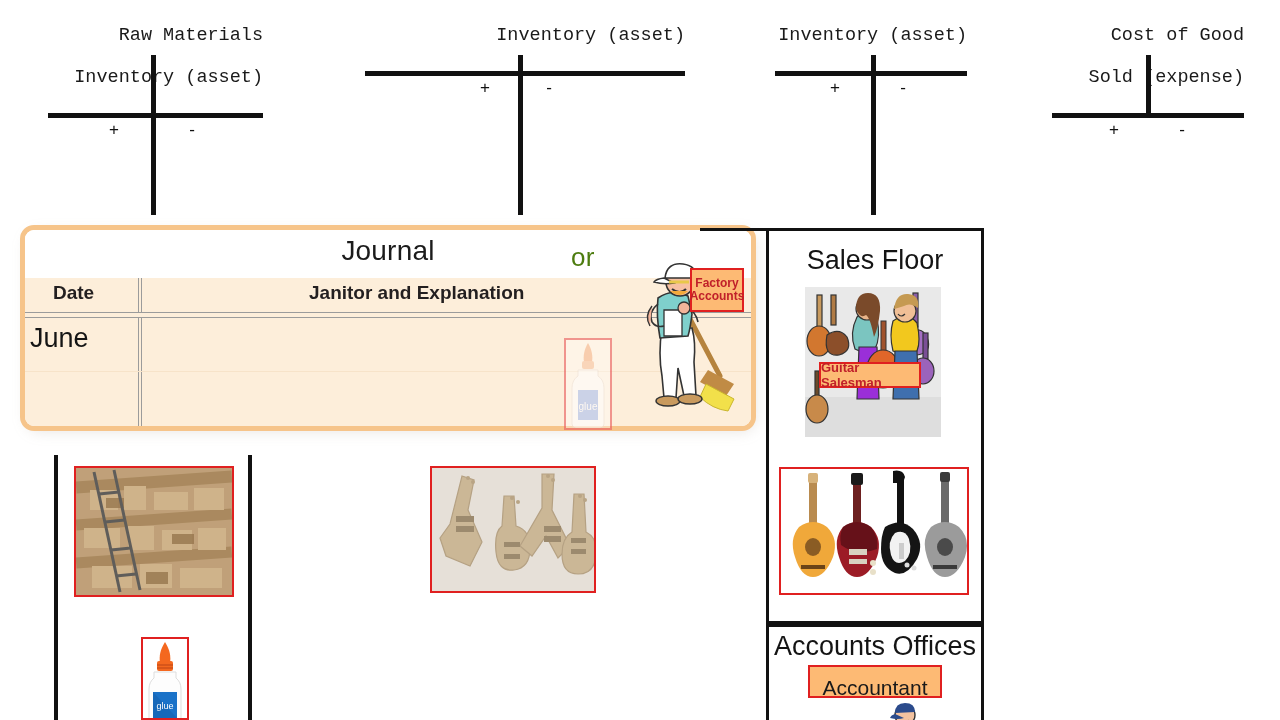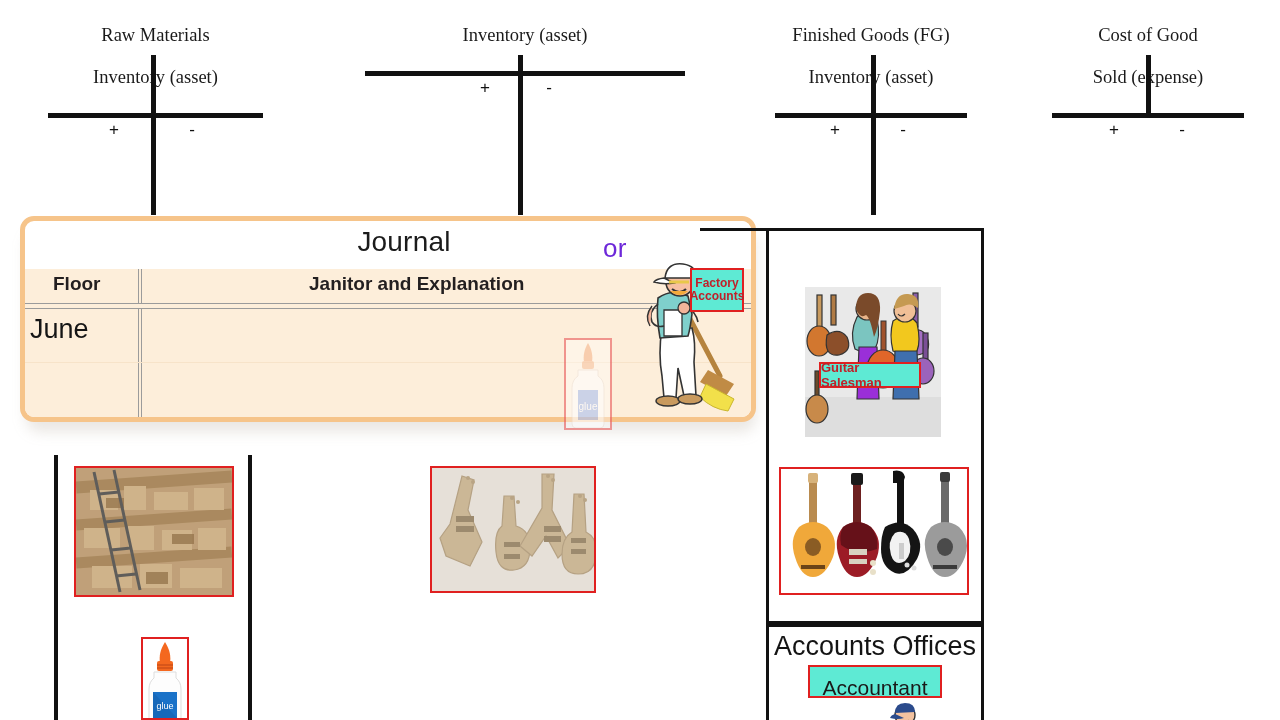--- a/index.html
+++ b/index.html
@@ -7,22 +7,22 @@
     width:1280px;height:720px;overflow:hidden;position:relative;
     background:#ffffff;
     font-family:"Liberation Sans", sans-serif;
     color:#111;
   }
   .stage{position:absolute;left:0;top:0;width:1280px;height:720px;}
 
   
   .taccount{position:absolute;}
   .ta-title{
-    text-align:center;font-size:18.5px;line-height:21px;color:#1a1a1a;
-    font-family:Liberation Serif, serif;white-space:pre-line;
+    text-align:right;font-size:18.5px;line-height:21px;color:#1a1a1a;
+    font-family:Liberation Mono, monospace;white-space:pre-line;
   }
   .ta-bar{background:#111;width:100%;}
   .ta-signs{position:relative;height:26px;}
   .ta-plus,.ta-minus{
     position:absolute;top:0;font-size:17px;line-height:24px;color:#111;text-align:center;
   }
   .ta-stem{position:absolute;background:#111;}
 
   
   .vline{position:absolute;background:#111;}
@@ -38,21 +38,21 @@
     background:#ffffff;box-sizing:border-box;overflow:hidden;
   }
   .journal-titlebar{
     position:relative;height:48px;background:#ffffff;
   }
   .journal-title{
     position:absolute;left:0;right:0;top:5px;text-align:center;
     font-size:28px;color:#1b1b1b;letter-spacing:.2px;
   }
   .journal-ghost{
-    position:absolute;top:12px;font-size:26px;color:#6d28d9;
+    position:absolute;top:12px;font-size:26px;color:#4d7c0f;
     letter-spacing:.2px;pointer-events:none;
   }
   .journal-table{
     position:absolute;left:0;right:0;top:48px;bottom:0;
     background:#fdeeda;
   }
   .jt-head{
     position:relative;height:34px;
   }
   .jt-head .hcell{
@@ -72,21 +72,21 @@
 
   
   .redbox{position:absolute;border:2px solid #e02020;background:#fff;box-sizing:border-box;overflow:hidden;}
 
   
   .panel{position:absolute;border:3px solid #111;background:#fff;box-sizing:border-box;}
   .panel-title{
     text-align:center;font-size:27px;color:#141414;
   }
   .tag{
-    position:absolute;border:2px solid #e02020;background:#5eead4;box-sizing:border-box;
+    position:absolute;border:2px solid #e02020;background:#fdba74;box-sizing:border-box;
     display:flex;align-items:center;justify-content:center;
     color:#1a1a1a;
   }
   .tag-red{color:#c0202a;font-weight:bold;}
 
   
   .art{position:absolute;}
   .lbl-stack{display:flex;flex-direction:column;line-height:1.05;align-items:center;}
 </style>
 </head>
@@ -114,21 +114,20 @@
     <div class="ta-bar" style="height:5px;margin-top:4px;"></div>
     <div class="ta-signs">
       <div class="ta-plus" style="left:106px;width:28px;">+</div>
       <div class="ta-minus" style="left:170px;width:28px;">-</div>
     </div>
   </div>
   <div class="ta-stem" style="left:518px;top:55px;width:5px;height:160px;"></div>
 
   <div class="taccount" style="left:775px;top:4px;width:192px;">
     <div class="ta-title">
-      <div>Finished Goods (FG)</div>
       <div>Inventory (asset)</div>
     </div>
     <div class="ta-bar" style="height:5px;margin-top:4px;"></div>
     <div class="ta-signs">
       <div class="ta-plus" style="left:46px;width:28px;">+</div>
       <div class="ta-minus" style="left:114px;width:28px;">-</div>
     </div>
   </div>
   <div class="ta-stem" style="left:871px;top:55px;width:5px;height:160px;"></div>
 
@@ -143,33 +142,33 @@
       <div class="ta-minus" style="left:116px;width:28px;">-</div>
     </div>
   </div>
   <div class="ta-stem" style="left:1146px;top:55px;width:5px;height:63px;"></div>
 
   <div class="vline" style="left:54px;top:455px;width:4px;height:265px;"></div>
   <div class="vline" style="left:248px;top:455px;width:4px;height:265px;"></div>
 
   <div class="journal-shadow" style="left:26px;top:232px;width:730px;height:200px;"></div>
 
-  <div class="journal" style="left:20px;top:216px;width:736px;height:206px;padding-left:32px;">
+  <div class="journal" style="left:20px;top:225px;width:736px;height:206px;">
 
     <div class="journal-titlebar">
       <div class="journal-title">Journal</div>
       <div class="journal-ghost" style="left:546px;">or</div>
     </div>
 
     <div class="journal-table">
 
       <div class="jt-colrule" style="left:113px;top:0;bottom:0;"></div>
 
       <div class="jt-head">
-        <div class="hcell" style="left:28px;">Floor</div>
+        <div class="hcell" style="left:28px;">Date</div>
         <div class="hcell" style="left:284px;">Janitor and Explanation</div>
       </div>
 
       <div class="jt-rule" style="top:34px;"></div>
 
       <div class="jt-date" style="left:5px;top:45px;">June</div>
       <div class="jt-rowline" style="top:93px;"></div>
       <div class="jt-date" style="left:5px;top:100px;"></div>
     </div>
   </div>
@@ -310,20 +309,21 @@
           <circle cx="86" cy="34" r="2"></circle>
         <circle cx="116" cy="8" r="2"></circle>
           <circle cx="121" cy="12" r="2"></circle>
         <circle cx="148" cy="28" r="2"></circle>
           <circle cx="153" cy="32" r="2"></circle>
       </g>
     </svg>
   </div>
 
   <div class="panel" style="left:769px;top:228px;width:215px;height:396px;border-left:none;">
+    <div class="panel-title" style="margin-top:14px;">Sales Floor</div>
 
     <div class="art" style="left:36px;top:56px;width:136px;height:150px;">
       <svg width="136" height="150" viewBox="0 0 136 150" style="display:block;">
         <rect width="136" height="150" fill="#e9e9e9"></rect>
         <rect x="0" y="110" width="136" height="40" fill="#dedede"></rect>
 
         <g stroke="#333" stroke-width="1.2">
           <rect x="12" y="8" width="5" height="34" fill="#c89a5e"></rect>
           <ellipse cx="14" cy="54" rx="12" ry="15" fill="#d2772f"></ellipse>
           <rect x="26" y="8" width="5" height="30" fill="#b07b45"></rect>

